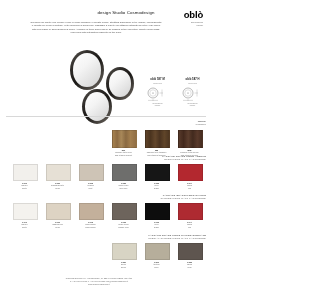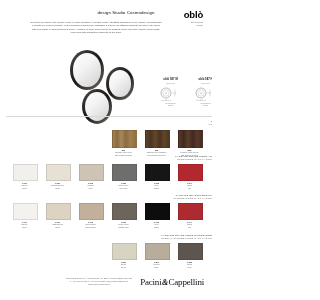--- a/index.html
+++ b/index.html
@@ -4,21 +4,21 @@
 <style>
   html,body{margin:0;padding:0;}
   body{
     width:212px;height:300px;
     background:#ffffff;
     font-family:"Liberation Sans", sans-serif;
     color:#1a1a1a;
     overflow:hidden;
     position:relative;
   }
-  .page{position:relative;width:212px;height:300px;padding-left:13px;}
+  .page{position:relative;width:212px;height:300px;}
 
   
   .header{position:absolute;left:0;top:0;width:212px;height:40px;}
   .designer{
     position:absolute;left:86px;top:10px;width:80px;
     text-align:center;font-size:4.4px;letter-spacing:.1px;color:#111;
   }
   .brand{
     position:absolute;right:9px;top:9px;
     font-size:9.5px;font-weight:bold;letter-spacing:-.2px;color:#000;
@@ -306,16 +306,15 @@
     <div class="nm">fango</div>
     <div class="nm">mud</div>
   </div>
 
   <div class="footer">
     <div class="addr">
       <div>Pacini&amp;Cappellini s.r.l. Via Nazionale, 14 22040 Lurago d'Erba (Co) Italy</div>
       <div>T. +39 031 699469  F. +39 031 697986  info@paciniecappellini.it</div>
       <div>www.paciniecappellini.it</div>
     </div>
-    <div class="logo"><span>Pacini</span><span class="amp">&amp;</span><span>Cappellini</span></div>
   </div>
 
 </div>
 
 </body></html>

